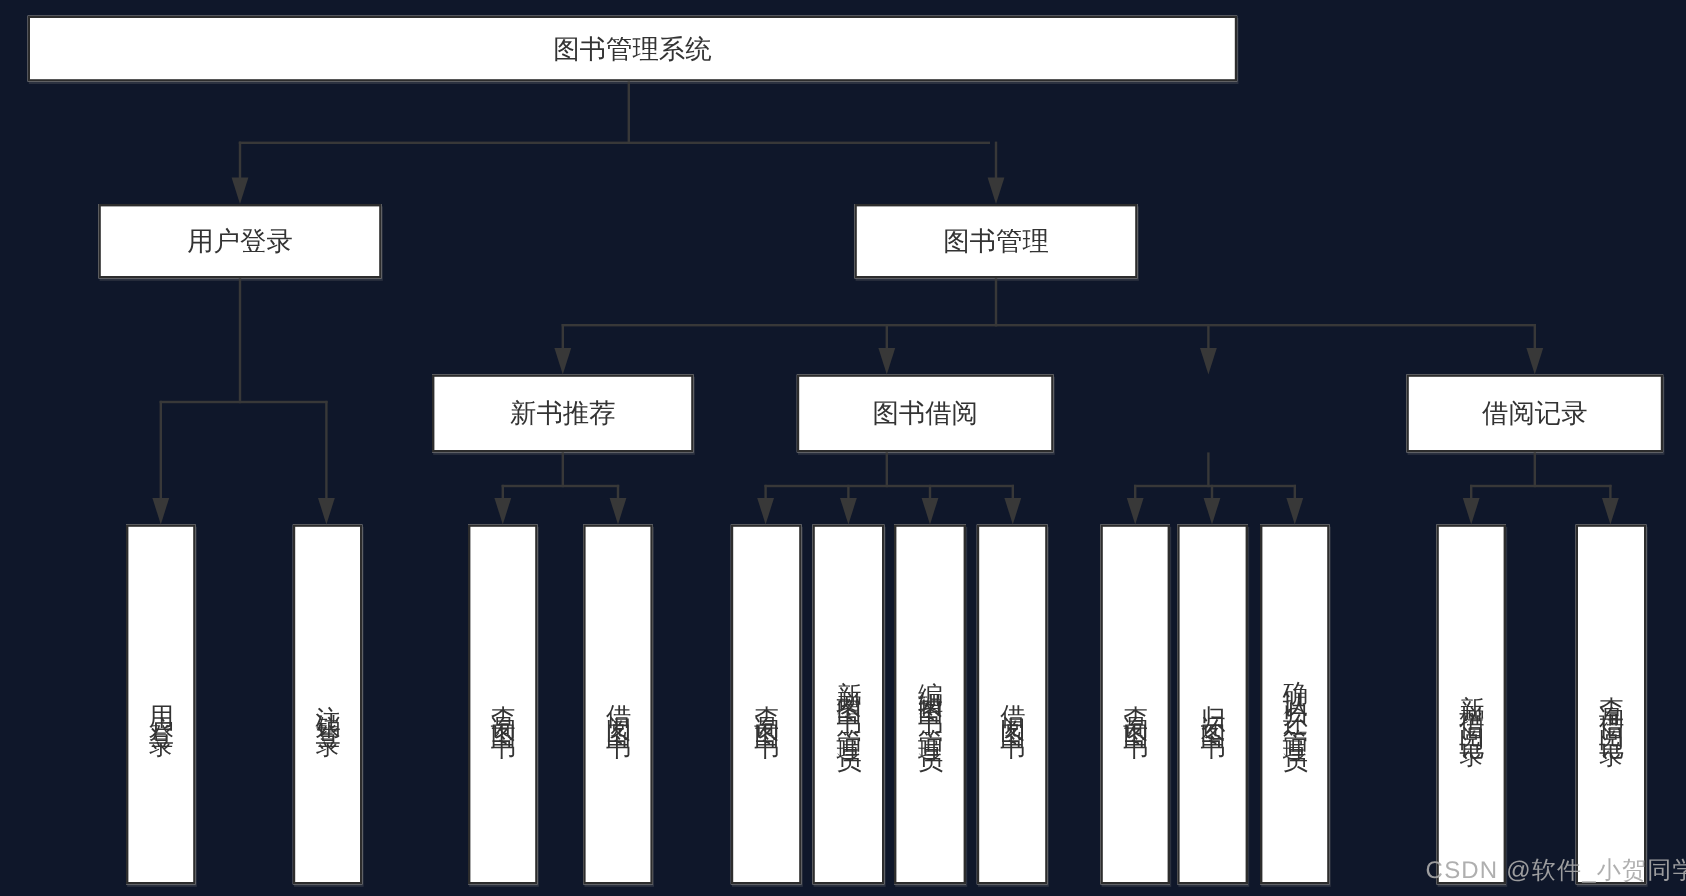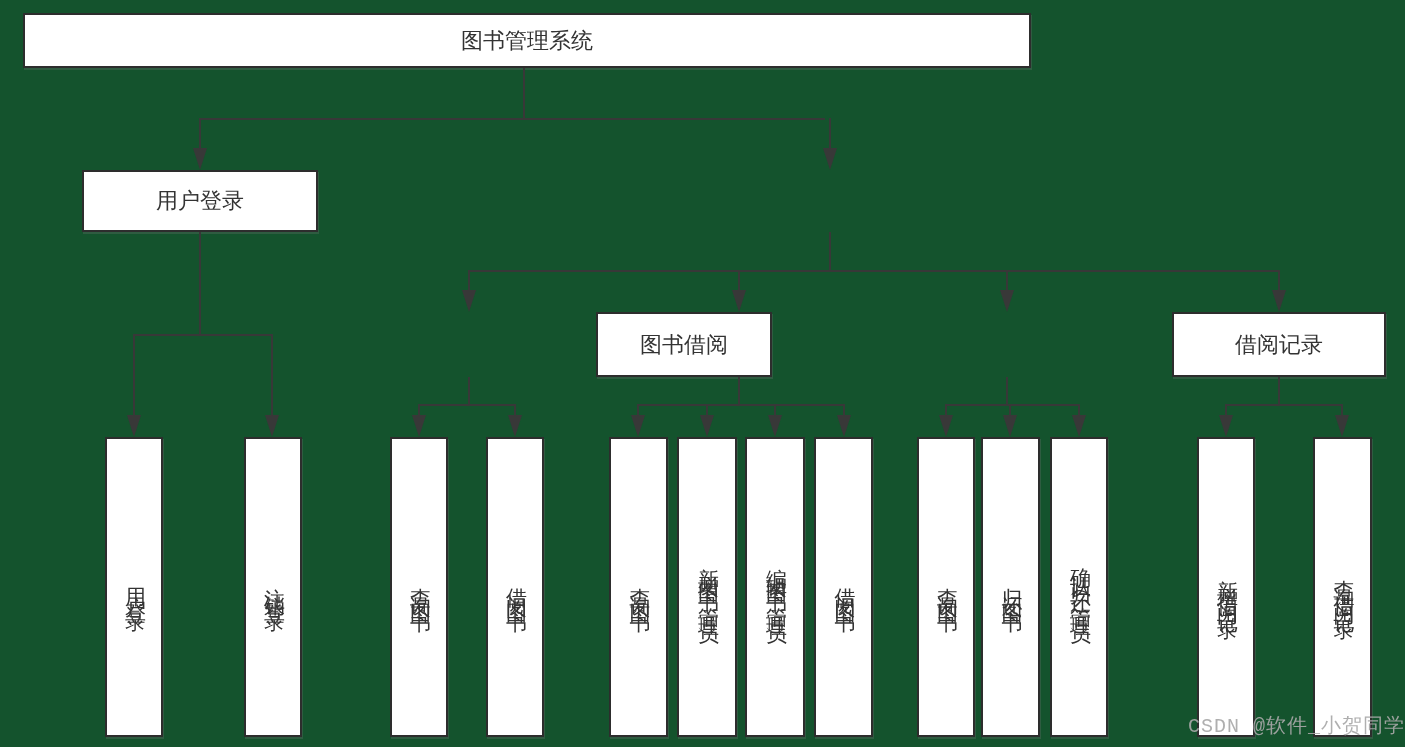--- a/index.html
+++ b/index.html
@@ -1,18 +1,18 @@
 <!DOCTYPE html>
 <html><head>
 <meta charset="utf-8">
 <style>
   html,body{margin:0;padding:0;background:#ffffff;}
   #stage{
-    position:relative;width:1405px;height:747px;background:#14532d;overflow:hidden;
-    font-family:Liberation Mono, monospace;color:#333333;
+    position:relative;width:1405px;height:747px;background:#0f172a;overflow:hidden;
+    font-family:Liberation Sans, sans-serif;color:#333333;
   }
   .node{
     position:absolute;box-sizing:border-box;border:2px solid #2d2d2d;background:#ffffff;
     display:flex;align-items:center;justify-content:center;
     font-size:22px;color:#333333;box-shadow:1px 2px 0 rgba(120,120,120,0.28);
   }
   .node span{white-space:nowrap;}
   .leaf span{
     writing-mode:vertical-rl;text-orientation:mixed;
     letter-spacing:8px;font-size:21px;line-height:1;white-space:normal;
@@ -34,22 +34,28 @@
 
 <div id="stage">
 
   <div class="node" style="left:23px;top:13px;width:1008px;height:55px">
     <span>图书管理系统</span>
   </div>
 
   <div class="node" style="left:82px;top:170px;width:236px;height:62px">
     <span>用户登录</span>
   </div>
+  <div class="node" style="left:712px;top:170px;width:236px;height:62px">
+    <span>图书管理</span>
+  </div>
 
-  <div class="node" style="left:596px;top:312px;width:176px;height:65px">
+  <div class="node" style="left:360px;top:312px;width:218px;height:65px">
+    <span>新书推荐</span>
+  </div>
+  <div class="node" style="left:664px;top:312px;width:214px;height:65px">
     <span>图书借阅</span>
   </div>
   <div class="node" style="left:1172px;top:312px;width:214px;height:65px">
     <span>借阅记录</span>
   </div>
 
   <div class="node leaf" style="left:105px;top:437px;width:58px;height:300px">
     <span>用户登录</span>
   </div>
   <div class="node leaf" style="left:244px;top:437px;width:58px;height:300px">

